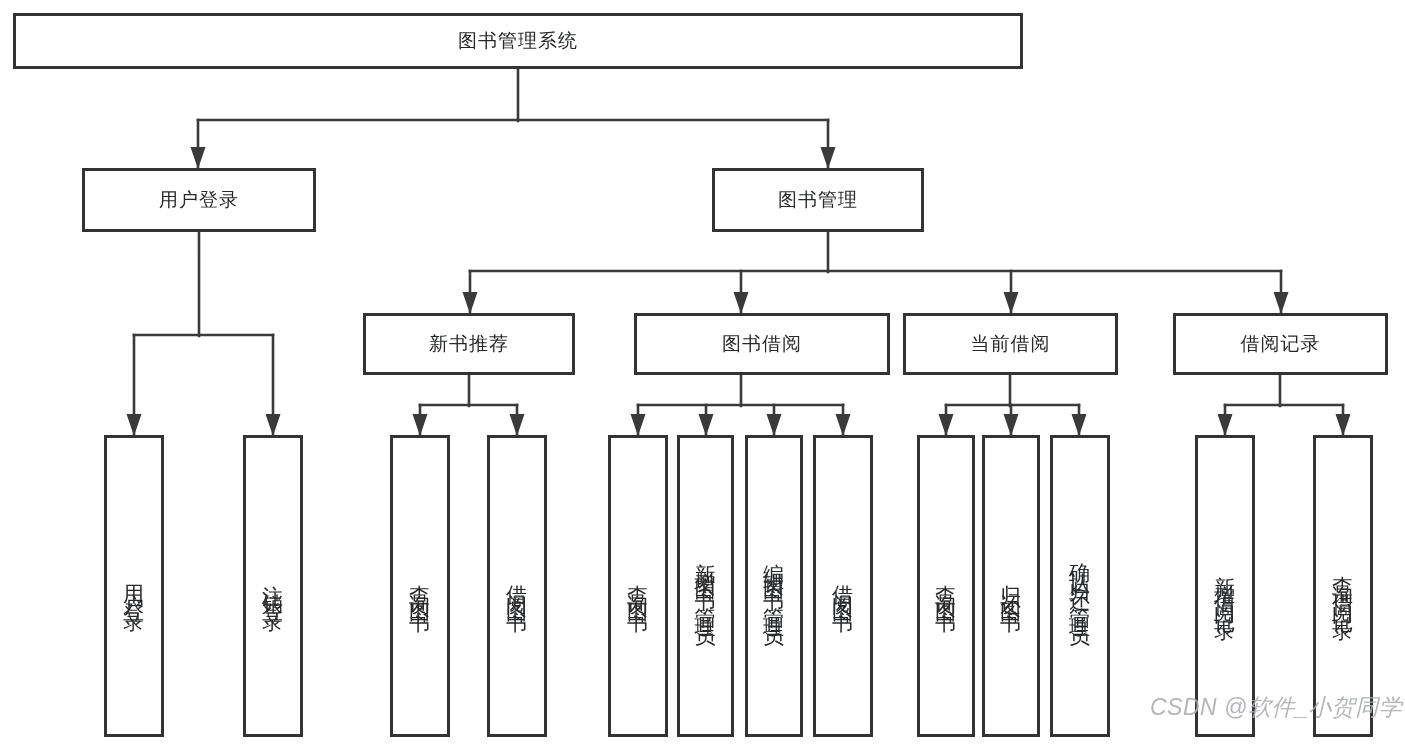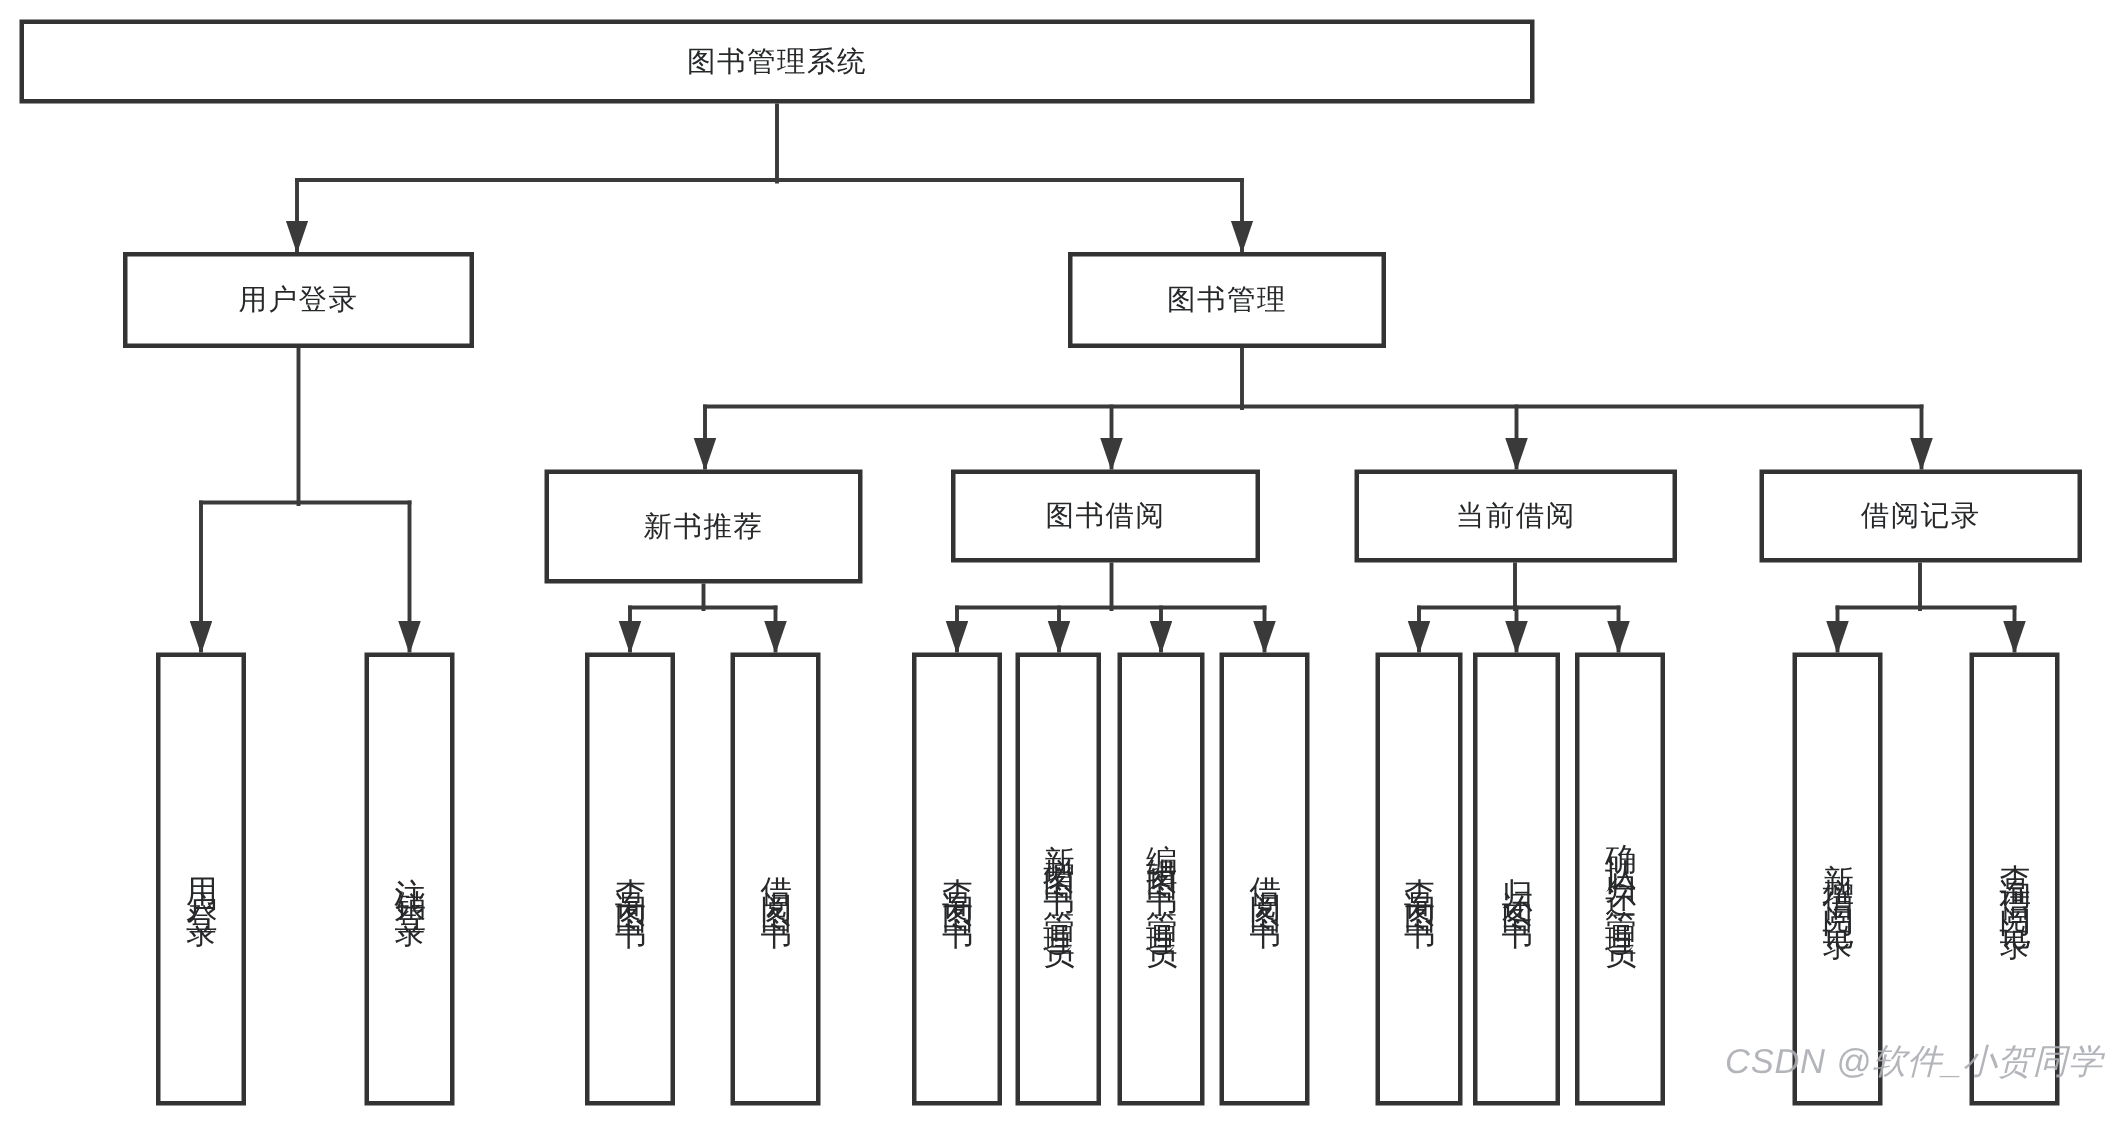--- a/index.html
+++ b/index.html
@@ -96,22 +96,22 @@
     <path d="M1280 375 V406 M1225 405 H1343"></path>
     <path class="arrow" d="M1225 405 V435" marker-end="url(#arrowhead)"></path>
     <path class="arrow" d="M1343 405 V435" marker-end="url(#arrowhead)"></path>
   </svg>
 
   <div class="hbox" style="left:13px;top:13px;width:1010px;height:56px;">图书管理系统</div>
 
   <div class="hbox" style="left:82px;top:168px;width:234px;height:64px;">用户登录</div>
   <div class="hbox" style="left:712px;top:168px;width:212px;height:64px;">图书管理</div>
 
-  <div class="hbox" style="left:363px;top:313px;width:212px;height:76px;">新书推荐</div>
-  <div class="hbox" style="left:634px;top:313px;width:206px;height:62px;">图书借阅</div>
+  <div class="hbox" style="left:363px;top:313px;width:212px;height:62px;">新书推荐</div>
+  <div class="hbox" style="left:634px;top:313px;width:256px;height:62px;">图书借阅</div>
   <div class="hbox" style="left:903px;top:313px;width:215px;height:62px;">当前借阅</div>
   <div class="hbox" style="left:1173px;top:313px;width:215px;height:62px;">借阅记录</div>
 
   <div class="vbox" style="left:104px;top:435px;width:60px;height:302px;">
     <span class="vtext">用户登录</span>
   </div>
   <div class="vbox" style="left:243px;top:435px;width:60px;height:302px;">
     <span class="vtext">注销登录</span>
   </div>
 

